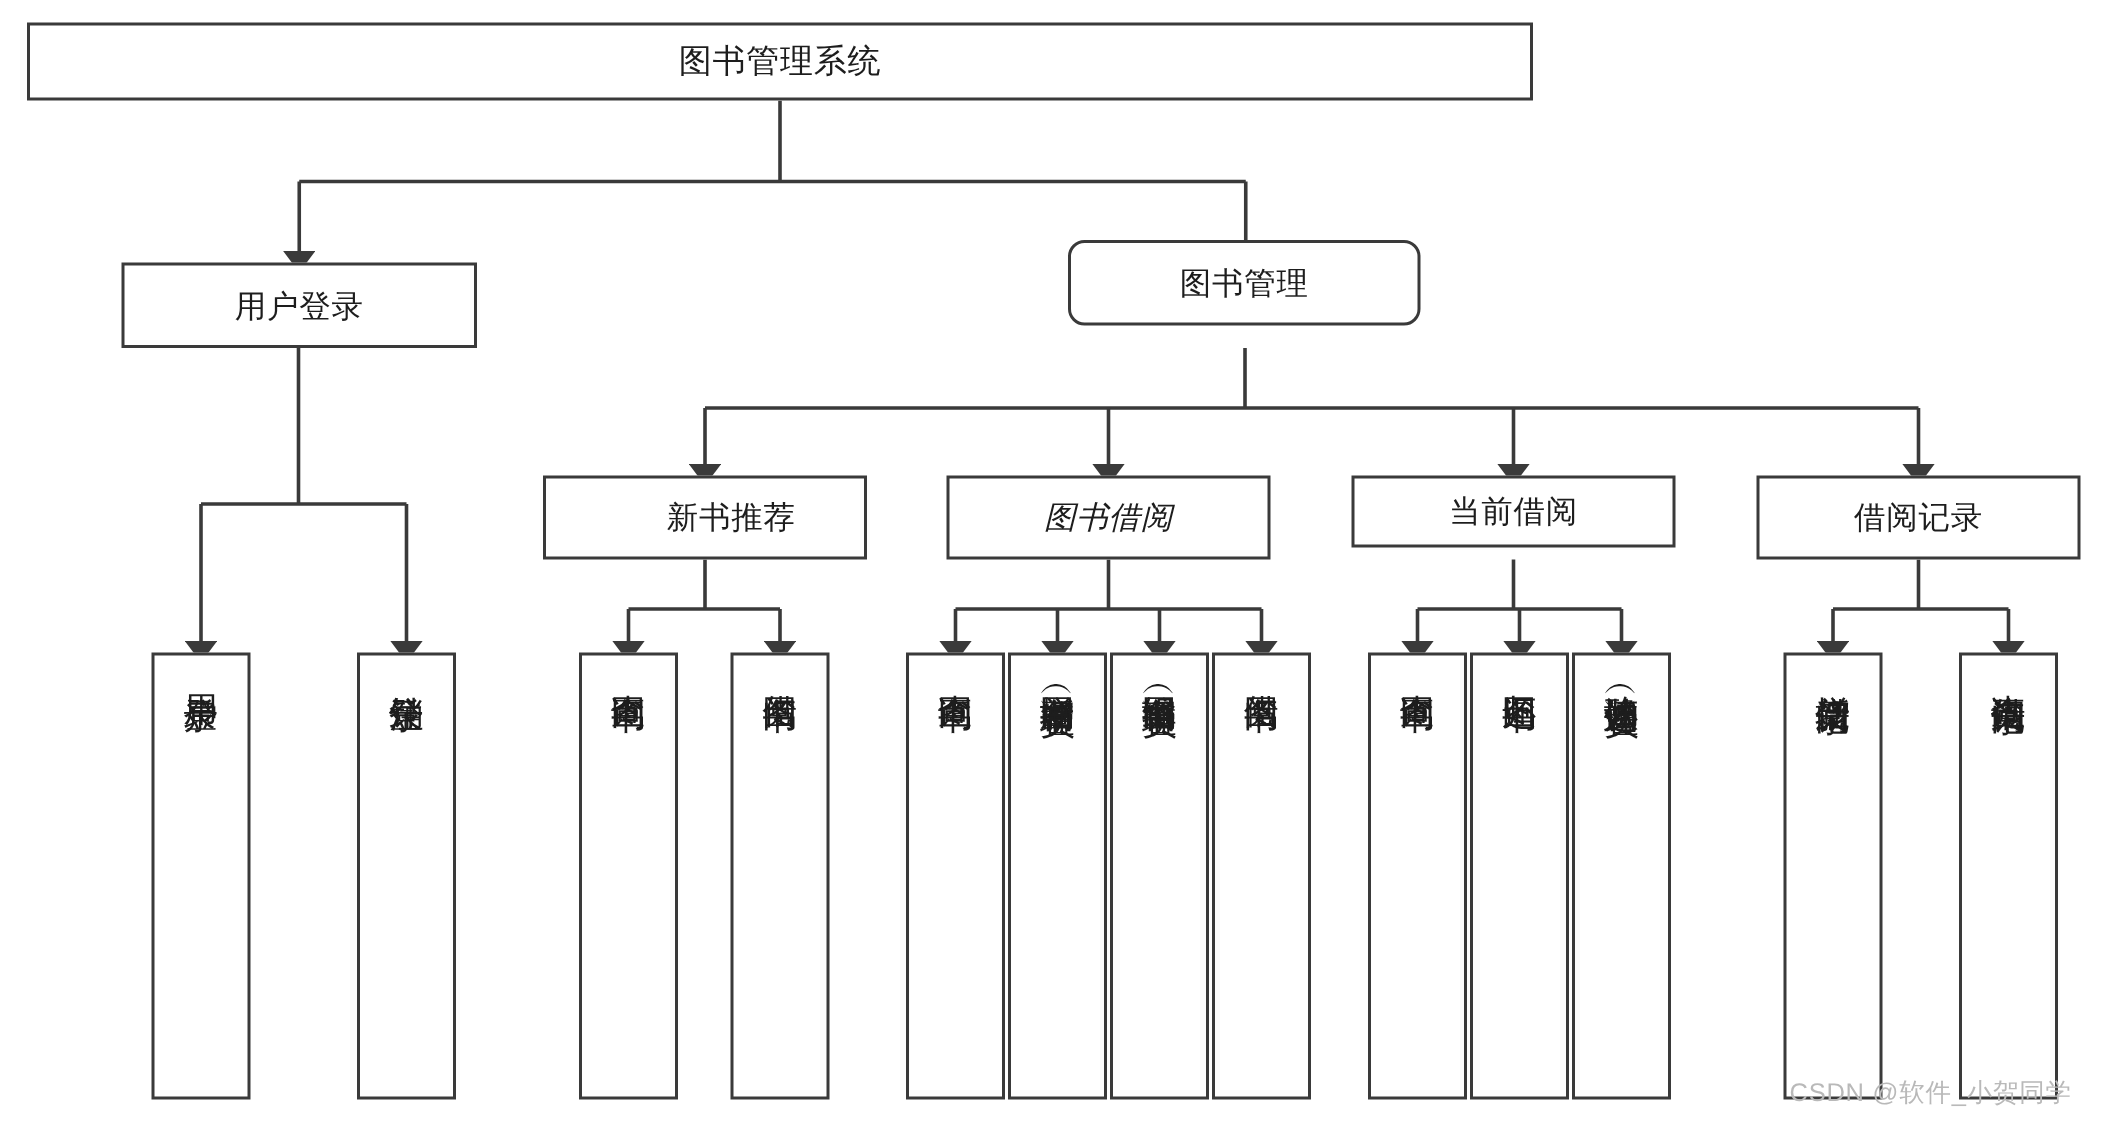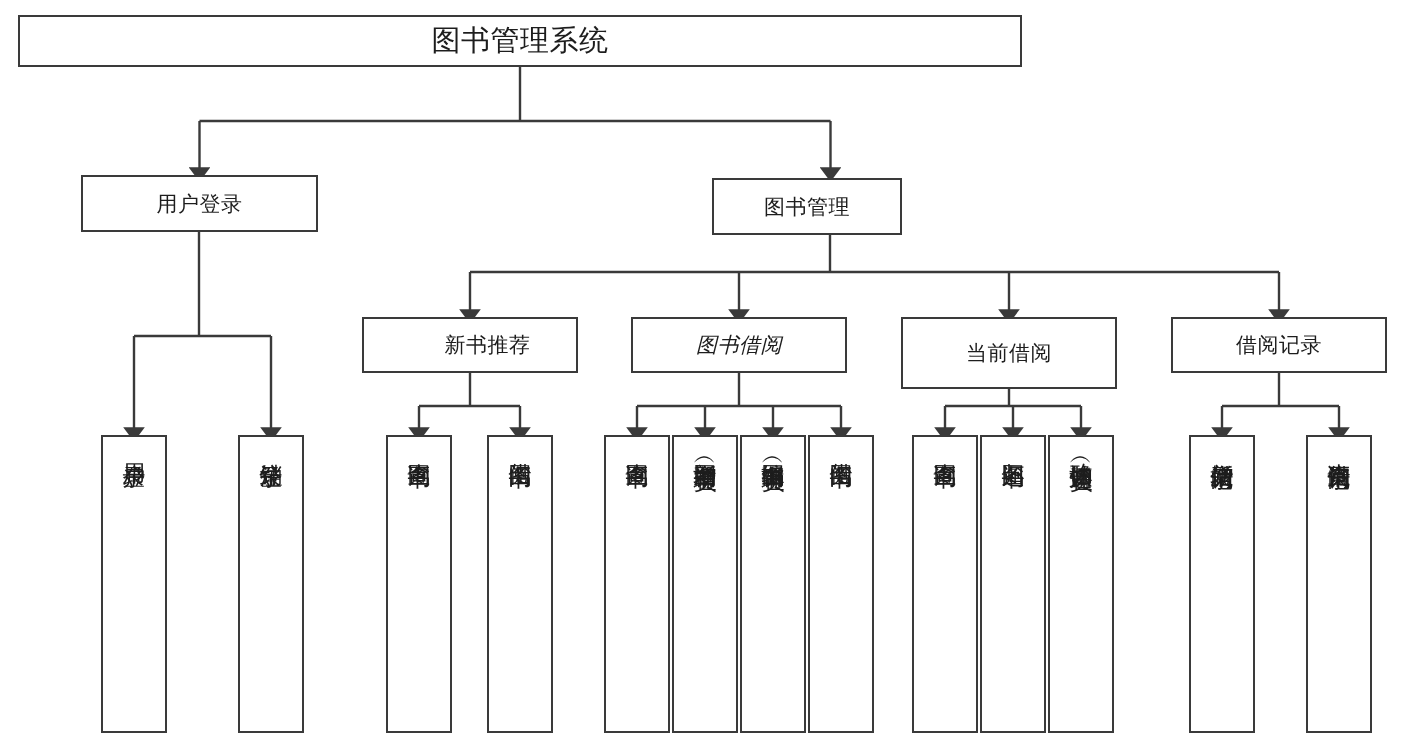--- a/index.html
+++ b/index.html
@@ -46,21 +46,21 @@
   }
   .node.vertical .vtext {
     writing-mode: vertical-rl;
     text-orientation: upright;
     font-size: 23px;
     line-height: 1.08;
     letter-spacing: 1px;
     white-space: nowrap;
   }
   .node.root {
-    font-size: 29px;
+    font-size: 22px;
   }
   .watermark {
     position: absolute;
     font-size: 17px;
     color: #b9b9b9;
     white-space: nowrap;
     letter-spacing: 0.5px;
   }
 </style>
 </head>
@@ -111,30 +111,30 @@
       </g>
   </svg>
 
   <div id="node-layer">
       <div class="node horizontal root" style="left: 18px; top: 15px; width: 1004px; height: 52px;">
         <span>图书管理系统</span>
       </div>
       <div class="node horizontal" style="left: 81px; top: 175px; width: 237px; height: 57px;">
         <span>用户登录</span>
       </div>
-      <div class="node horizontal" style="left: 712px; top: 178px; width: 190px; height: 57px;">
+      <div class="node horizontal" style="left: 712px; top: 160px; width: 235px; height: 57px; border-radius: 11px;">
         <span>图书管理</span>
       </div>
       <div class="node horizontal" style="left: 362px; top: 317px; width: 216px; height: 56px; padding-left: 35px;">
         <span>新书推荐</span>
       </div>
       <div class="node horizontal" style="left: 631px; top: 317px; width: 216px; height: 56px; font-style: italic;">
         <span>图书借阅</span>
       </div>
-      <div class="node horizontal" style="left: 901px; top: 317px; width: 216px; height: 72px;">
+      <div class="node horizontal" style="left: 901px; top: 317px; width: 216px; height: 48px;">
         <span>当前借阅</span>
       </div>
       <div class="node horizontal" style="left: 1171px; top: 317px; width: 216px; height: 56px; text-align: right;">
         <span>借阅记录</span>
       </div>
       <div class="node vertical" style="left: 101px; top: 435px; width: 66px; height: 298px;">
         <span class="vtext">用户登录</span>
       </div>
       <div class="node vertical" style="left: 238px; top: 435px; width: 66px; height: 298px;">
         <span class="vtext">注销登录</span>
@@ -167,13 +167,14 @@
         <span class="vtext">确认归还（管理员）</span>
       </div>
       <div class="node vertical" style="left: 1189px; top: 435px; width: 66px; height: 298px;">
         <span class="vtext">新增借阅记录</span>
       </div>
       <div class="node vertical" style="left: 1306px; top: 435px; width: 66px; height: 298px;">
         <span class="vtext">查询借阅记录</span>
       </div>
     </div>
 
+  <div class="watermark" id="watermark-el" style="left: 1193px; top: 717px;">CSDN @软件_小贺同学</div>
 </div>
 
 </body></html>

